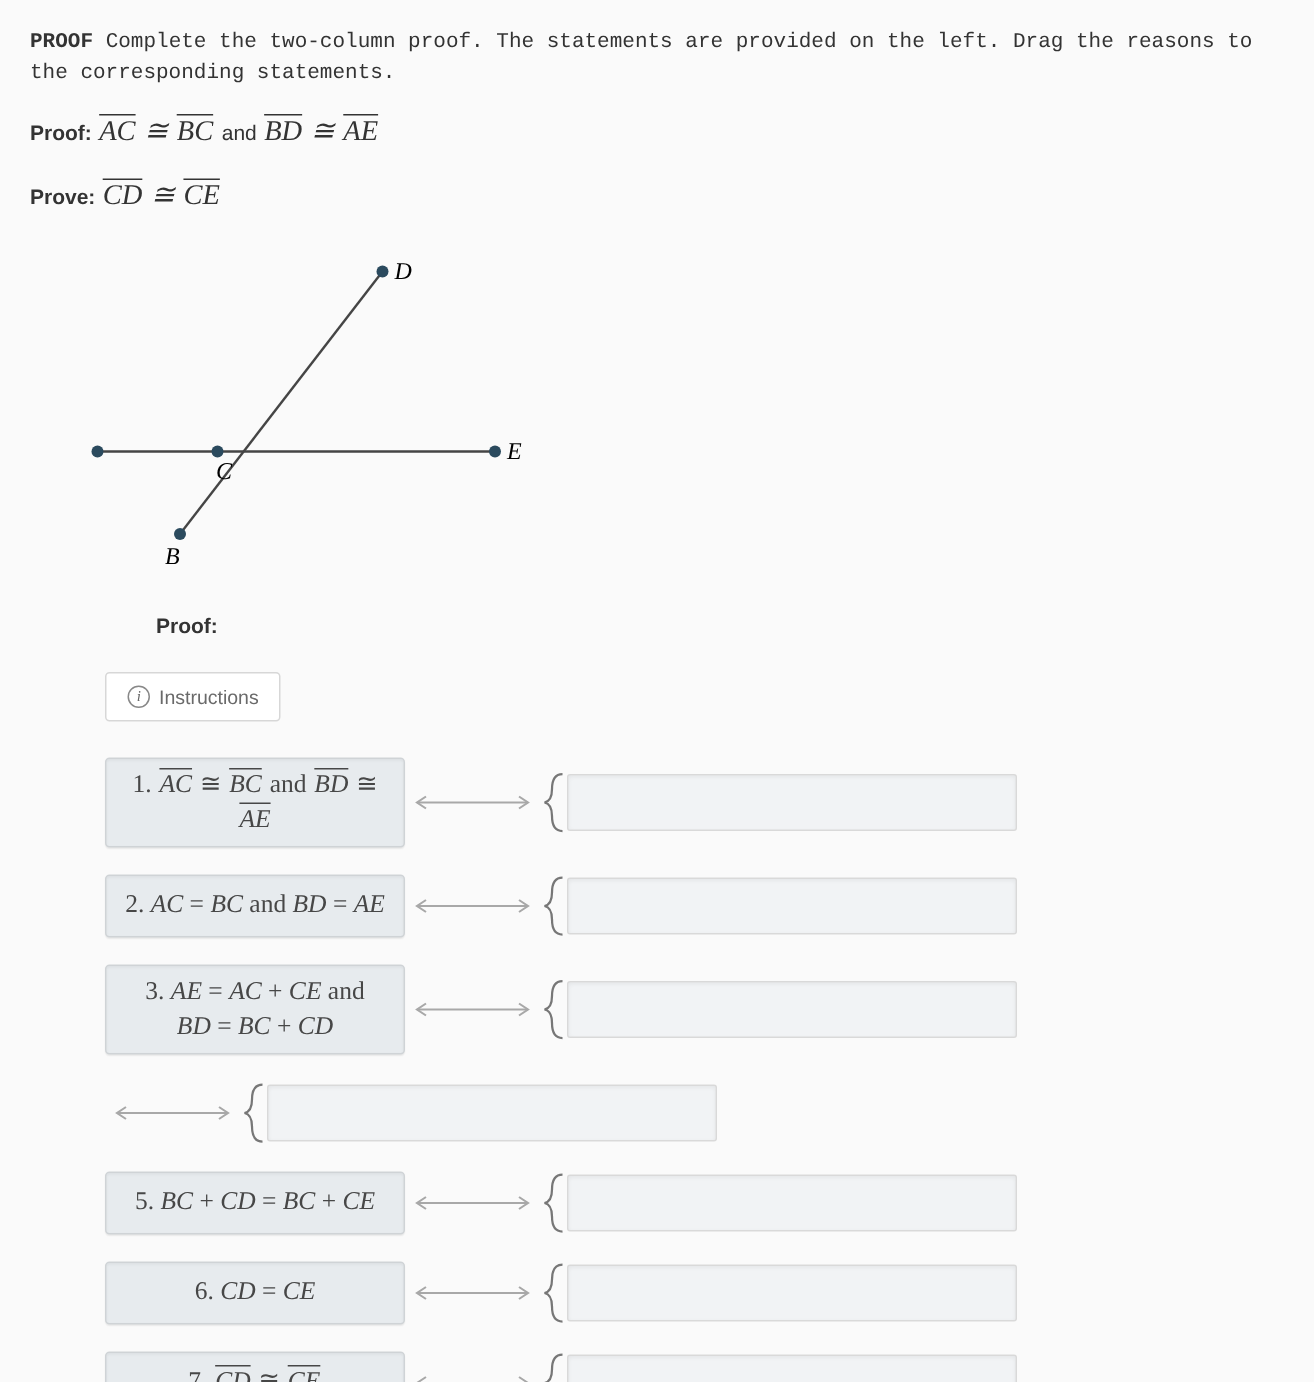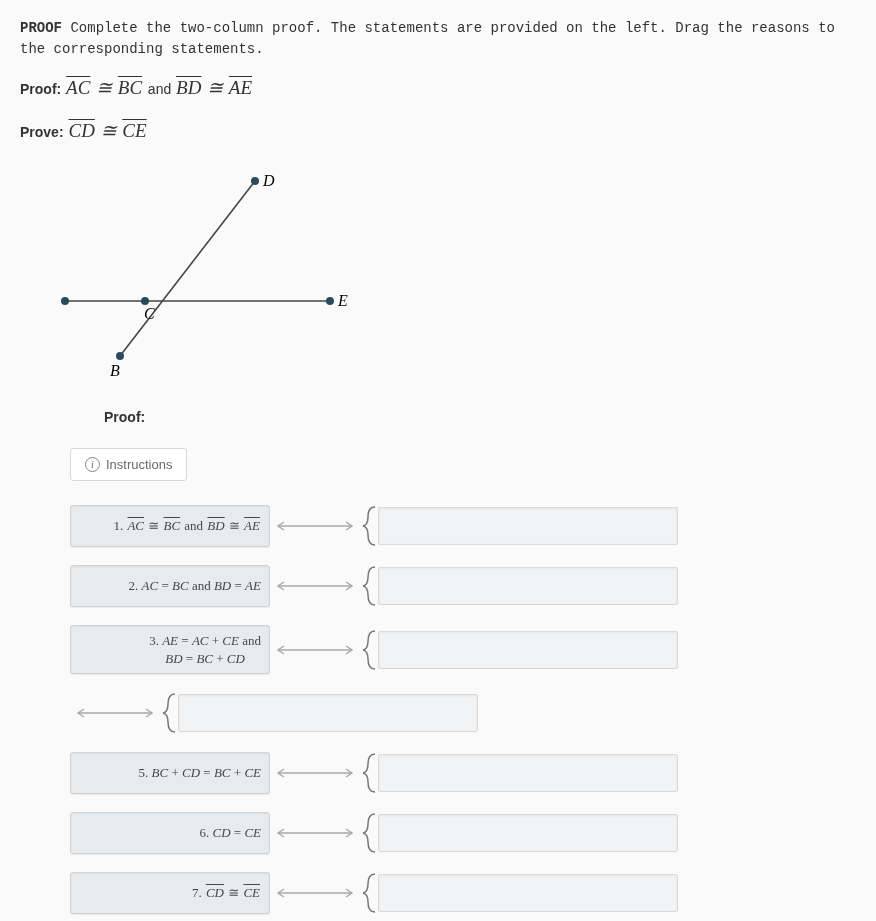--- a/index.html
+++ b/index.html
@@ -54,25 +54,25 @@
   }
   .statement-box {
     width: 200px;
     min-height: 42px;
     background: #e7ebee;
     border: 1px solid #cfd3d6;
     border-radius: 3px;
     box-shadow: inset 0 1px 2px rgba(0,0,0,.05), 0 1px 1px rgba(0,0,0,.07);
     display: flex;
     align-items: center;
-    justify-content: flex-end;
+    justify-content: center;
     text-align: center;
     padding: 6px 8px;
     color: #474747;
-    font-size: 13px;
+    font-size: 17px;
     font-family: "Times New Roman", serif;
     cursor: grab;
   }
   .statement-box .content { line-height: 1.35; }
 
   .arrow-connector {
     width: 90px;
     display: flex;
     align-items: center;
     justify-content: center;

